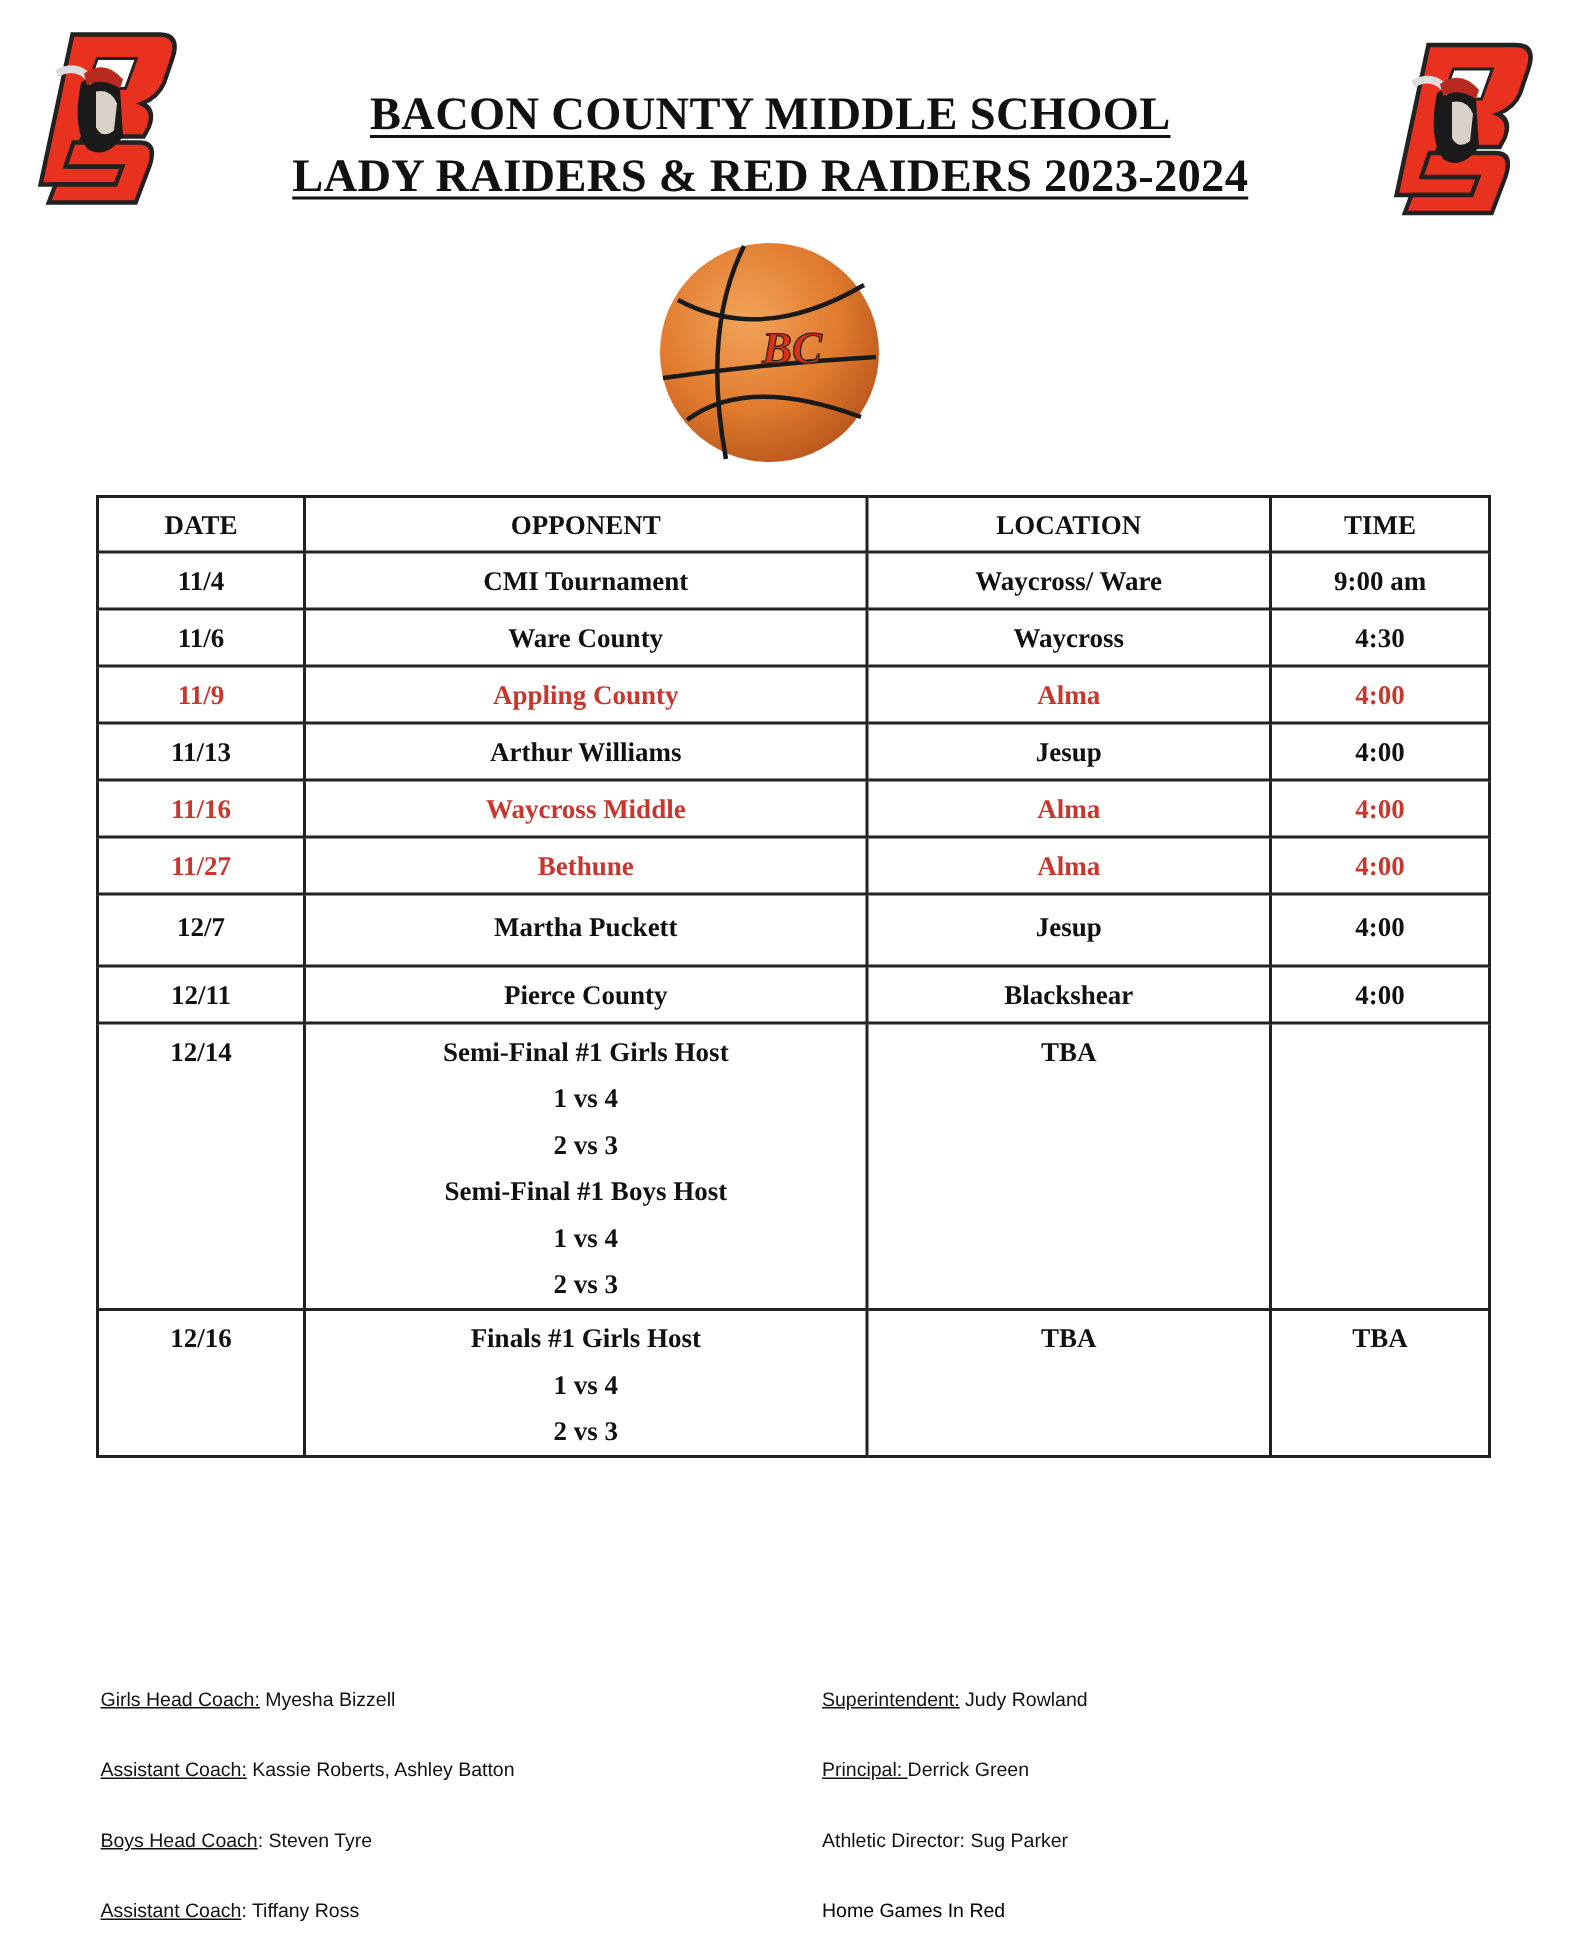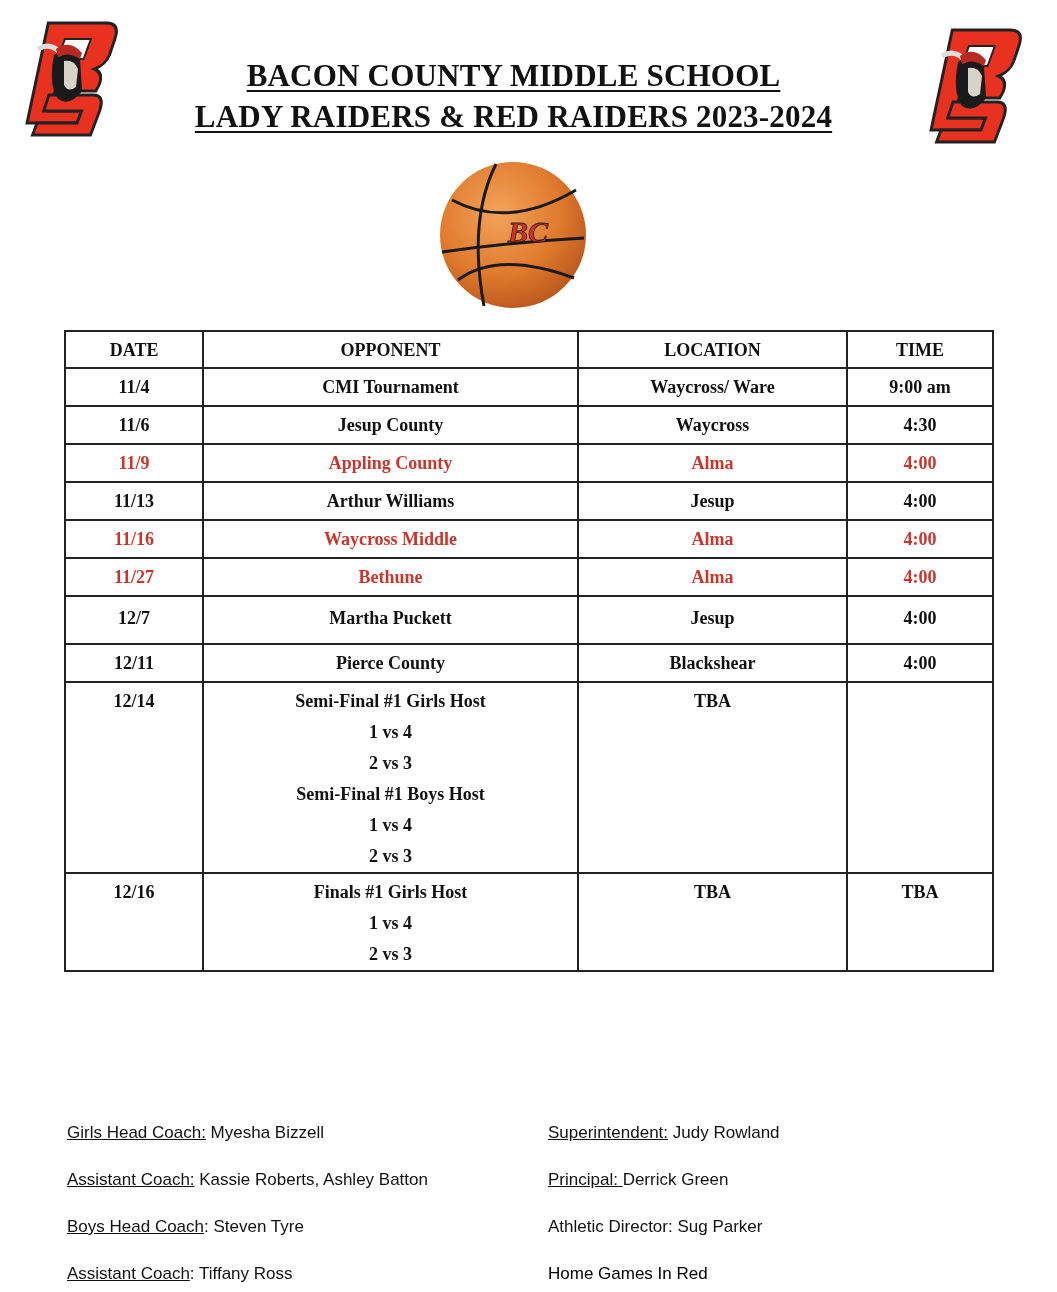--- a/index.html
+++ b/index.html
@@ -11,21 +11,21 @@
   .title { position:absolute; left:0; width:1027px; text-align:center; font-weight:bold; font-size:31px; line-height:36px; text-decoration:underline; text-decoration-thickness:2px; text-underline-offset:4px; letter-spacing:0.2px; }
   #title1 { top:58px; }
   #title2 { top:99px; }
   #ball { position:absolute; left:438px; top:160px; width:150px; height:150px; }
   table.sched { position:absolute; left:64px; top:330px; width:930px; border-collapse:collapse; font-weight:bold; font-size:18px; }
   table.sched td, table.sched th { border:2px solid #222; text-align:center; vertical-align:top; padding:3px 4px 0 4px; line-height:31px; }
   table.sched th { font-weight:bold; height:32px; }
   .c-date { width:130px; } .c-opp { width:371px; } .c-loc { width:263px; } .c-time { width:138px;border-radius:13px; }
   tr.home td { color:#c8372d;margin-left:18px; }
   .row-h1 td { height:33px; }
-  .footer { position:absolute; font-family:"Liberation Sans", sans-serif; font-size:17px; line-height:22px; }
+  .footer { position:absolute; font-family:"Liberation Sans", sans-serif; font-size:13px; line-height:22px; }
   .footer .lbl { text-decoration:underline; }
   .footer.red { color:#000000; }
 </style>
 </head>
 <body>
 
 <div class="logo" id="logo-left">
   <svg viewBox="0 0 112 130">
     <g transform="skewX(-12) translate(22,0)">
       <path d="M20 8 H78 Q92 8 90 24 L88 40 Q86 50 76 54 Q86 58 84 70 L82 76 H60 L62 64 Q62 60 58 60 H44 L38 96 H72 L70 108 H20 Z" fill="#e8321f" stroke="#222" stroke-width="3"></path>
@@ -85,21 +85,21 @@
   </thead>
   <tbody>
     <tr class="row-h1">
       <td>11/4</td>
       <td>CMI Tournament</td>
       <td>Waycross/ Ware</td>
       <td>9:00 am</td>
     </tr>
     <tr class="row-h1">
       <td>11/6</td>
-      <td>Jesup County</td>
+      <td>Ware County</td>
       <td>Waycross</td>
       <td>4:30</td>
     </tr>
     <tr class="row-h1 home">
       <td>11/9</td>
       <td>Appling County</td>
       <td>Alma</td>
       <td>4:00</td>
     </tr>
     <tr class="row-h1">

